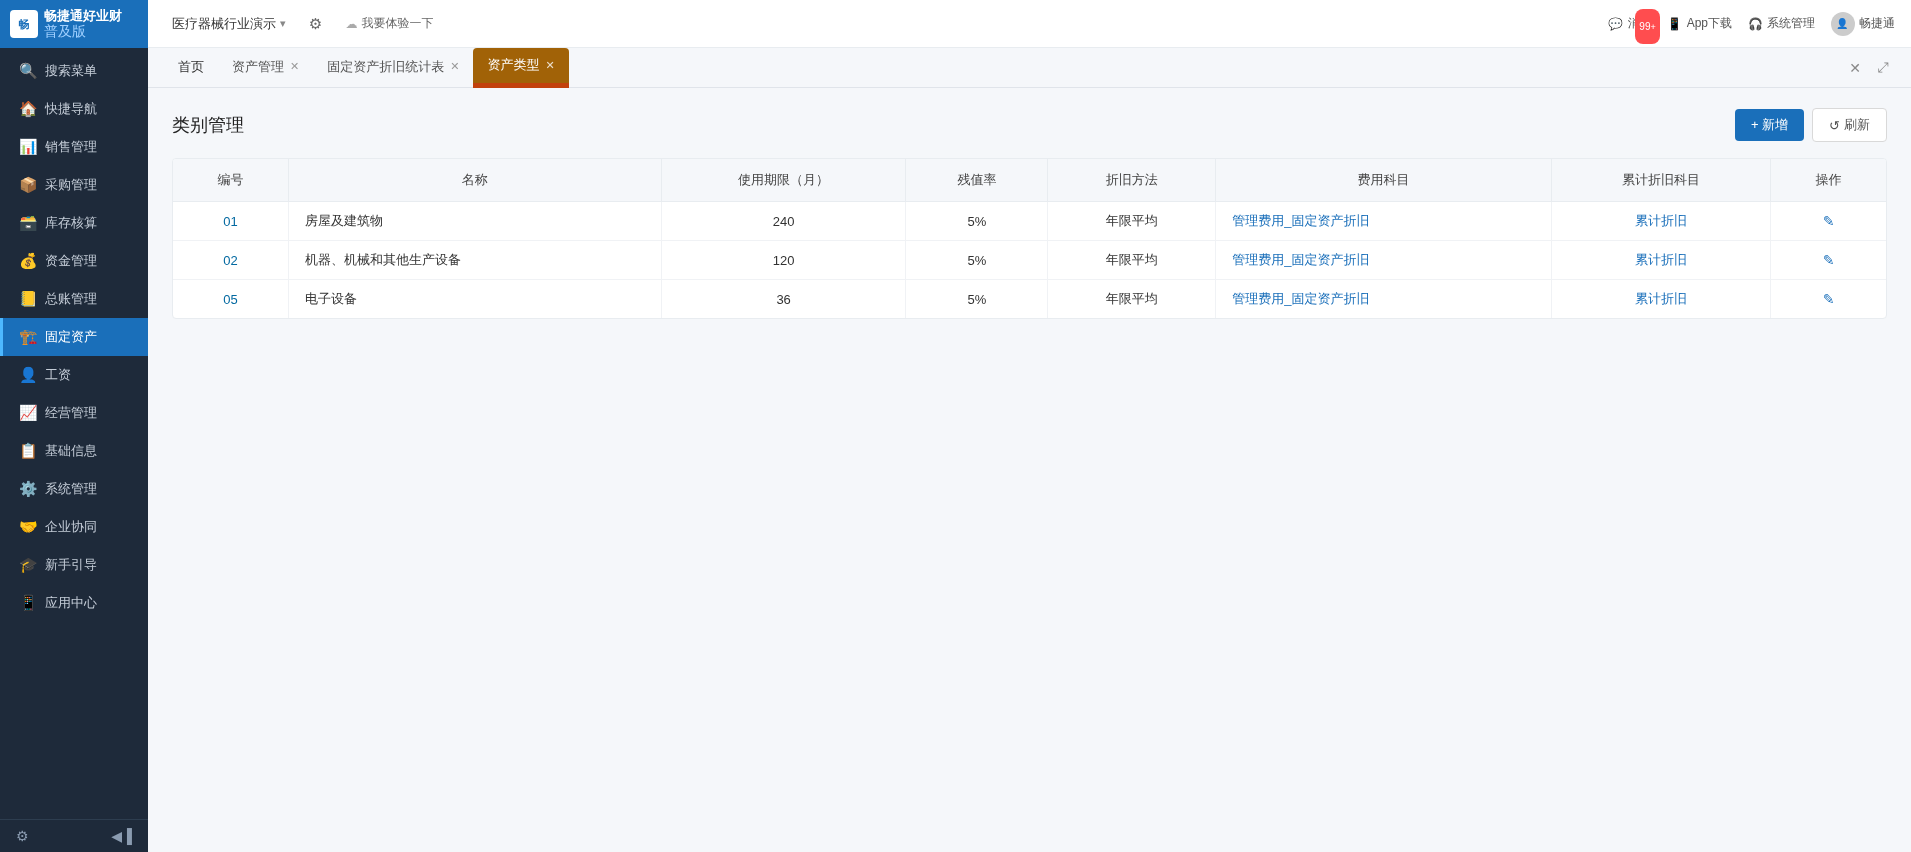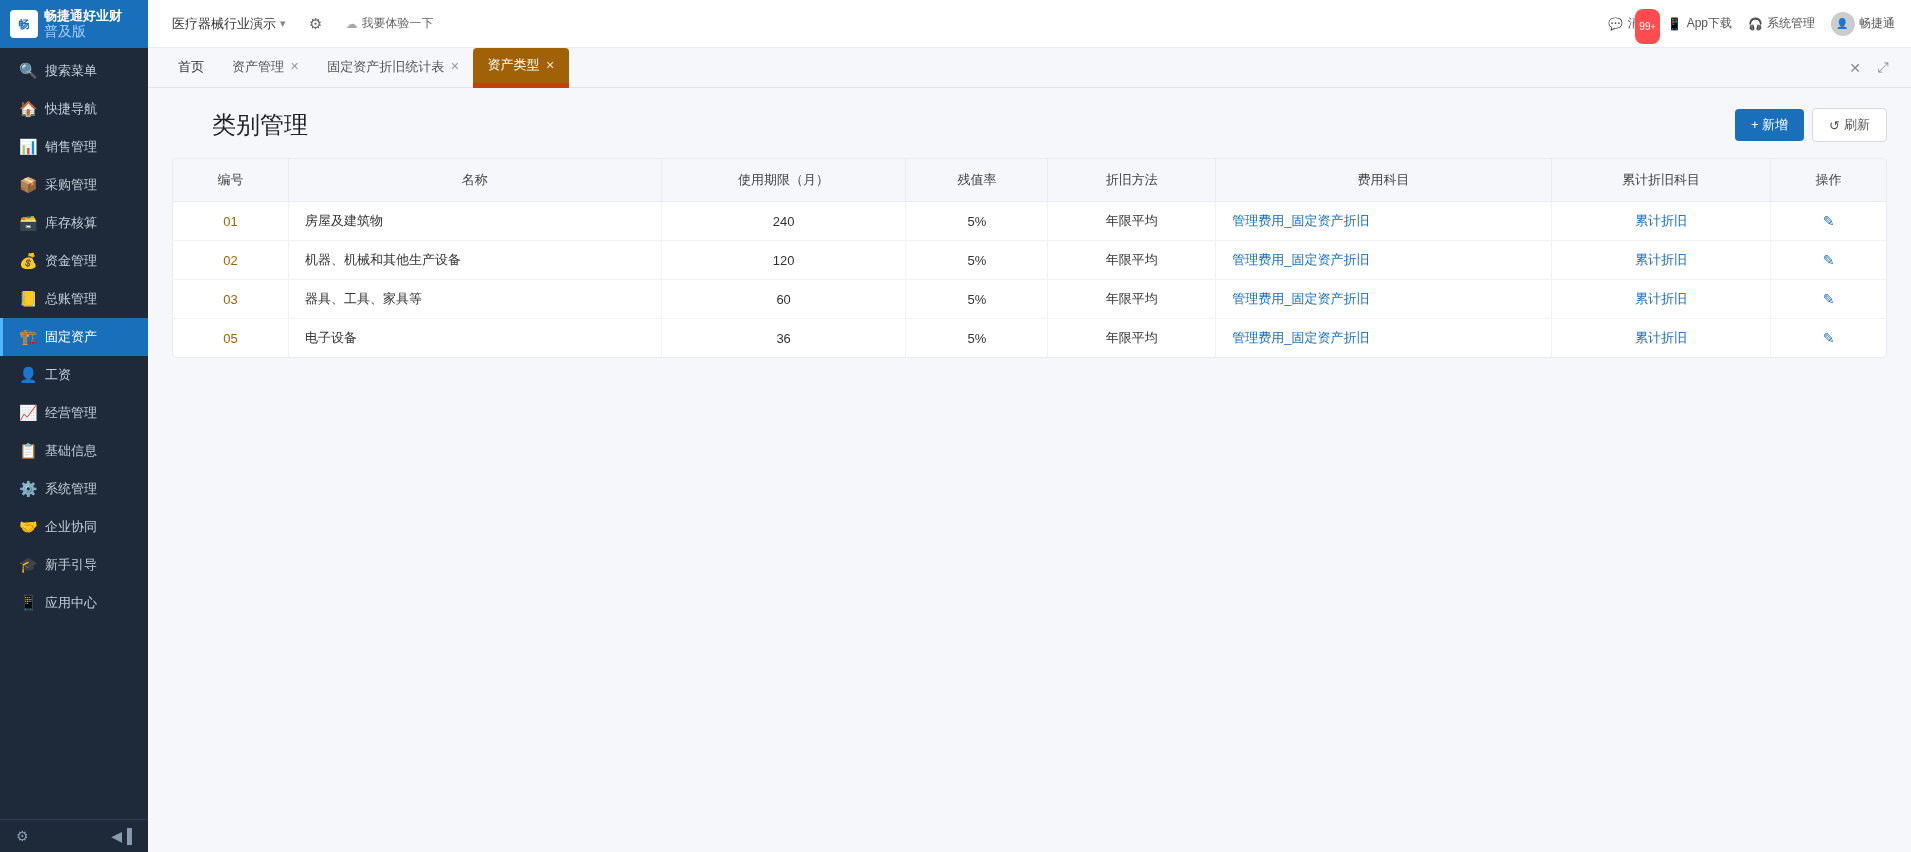--- a/index.html
+++ b/index.html
@@ -221,24 +221,23 @@
       background: #f5f7fa;
     }
 
     .page-header {
       display: flex;
       align-items: center;
       justify-content: space-between;
       margin-bottom: 16px;
     }
     .page-title {
-      font-size: 24px;
+      font-size: 18px;
       font-weight: 500;
       color: #222;
-      margin-left: 40px;
     }
     .header-actions {
       display: flex;
       align-items: center;
       gap: 8px;
     }
     .btn-primary {
       background: #1a6fba;
       color: #fff;
       border: none;
@@ -293,21 +292,21 @@
       text-align: center;
       color: #333;
       font-size: 13px;
       border-bottom: 1px solid #f0f2f5;
       border-right: 1px solid #f0f2f5;
     }
     td:last-child { border-right: none; }
     tr:last-child td { border-bottom: none; }
 
     .td-left { text-align: left; }
-    .td-code { color: #a16207; text-align: center; }
+    .td-code { color: #0369a1; text-align: center; }
     .link-text { color: #1a6fba; cursor: pointer; }
     .edit-icon {
       color: #1a6fba;
       cursor: pointer;
       font-size: 14px;
     }
   </style>
 </head>
 <body>
 
@@ -492,30 +491,20 @@
       <td class="td-code">02</td>
       <td class="td-left">机器、机械和其他生产设备</td>
       <td>120</td>
       <td>5%</td>
       <td>年限平均</td>
       <td class="td-left"><span class="link-text">管理费用_固定资产折旧</span></td>
       <td><span class="link-text">累计折旧</span></td>
       <td><span class="edit-icon">✎</span></td>
     </tr>
             <tr>
-      <td class="td-code">03</td>
-      <td class="td-left">器具、工具、家具等</td>
-      <td>60</td>
-      <td>5%</td>
-      <td>年限平均</td>
-      <td class="td-left"><span class="link-text">管理费用_固定资产折旧</span></td>
-      <td><span class="link-text">累计折旧</span></td>
-      <td><span class="edit-icon">✎</span></td>
-    </tr>
-            <tr>
       <td class="td-code">05</td>
       <td class="td-left">电子设备</td>
       <td>36</td>
       <td>5%</td>
       <td>年限平均</td>
       <td class="td-left"><span class="link-text">管理费用_固定资产折旧</span></td>
       <td><span class="link-text">累计折旧</span></td>
       <td><span class="edit-icon">✎</span></td>
     </tr>
           </tbody>

